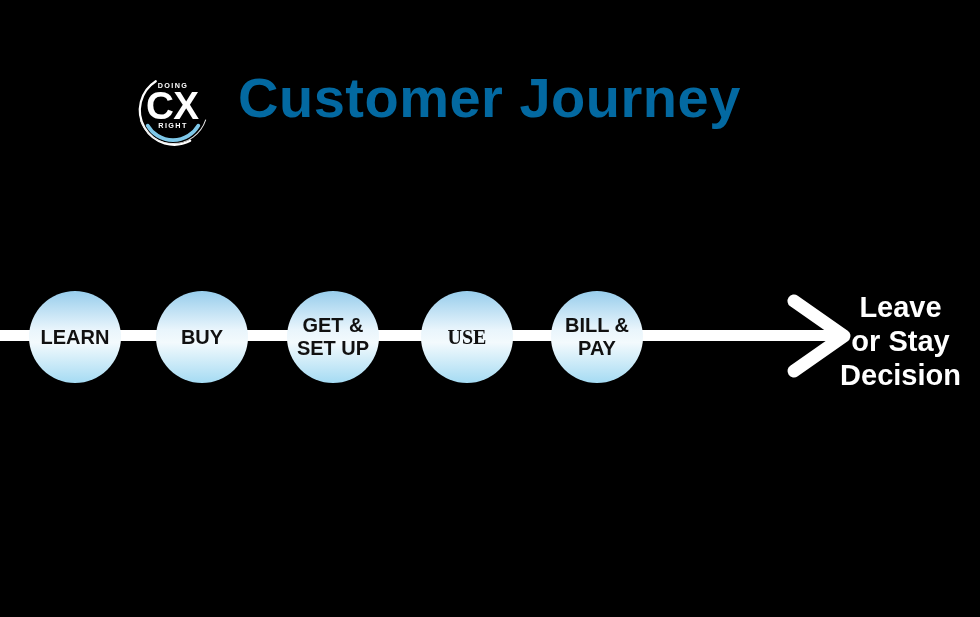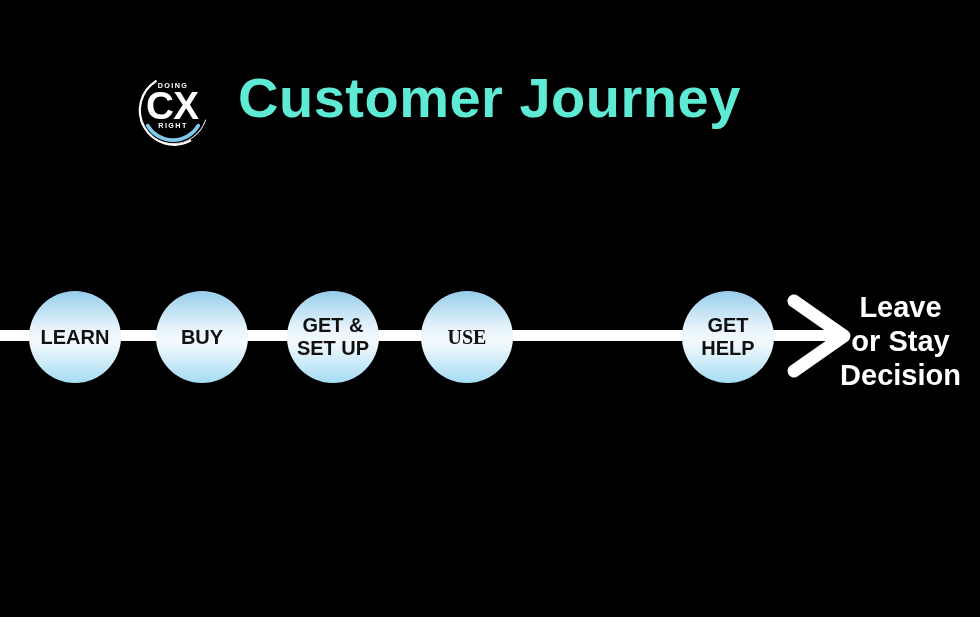--- a/index.html
+++ b/index.html
@@ -17,21 +17,21 @@
 
   
   .logo-badge {
     position: absolute;
     left: 130px; top: 68px;
     width: 86px; height: 86px;
   }
   .page-title {
     position: absolute;
     left: 238px; top: 70px;
-    color: #5eead4;
+    color: #0369a1;
     font-size: 56px;
     font-weight: bold;
     letter-spacing: 0.5px;
     line-height: 1;
     white-space: nowrap;
   }
 
   
   .journey-line {
     position: absolute;
@@ -134,22 +134,22 @@
   <div class="stage-circle s0">
     <span class="stage-label">LEARN</span>
   </div>
   <div class="stage-circle s2">
     <span class="stage-label">GET &amp;
 SET UP</span>
   </div>
   <div class="stage-circle s3">
     <span class="stage-label">USE</span>
   </div>
-  <div class="stage-circle s5">
-    <span class="stage-label">GET
-HELP</span>
+  <div class="stage-circle s4">
+    <span class="stage-label">BILL &amp;
+PAY</span>
   </div>
 
   <div class="outcome-text">Leave
 or Stay
 Decision</div>
 
 </div>
 
 </body></html>

